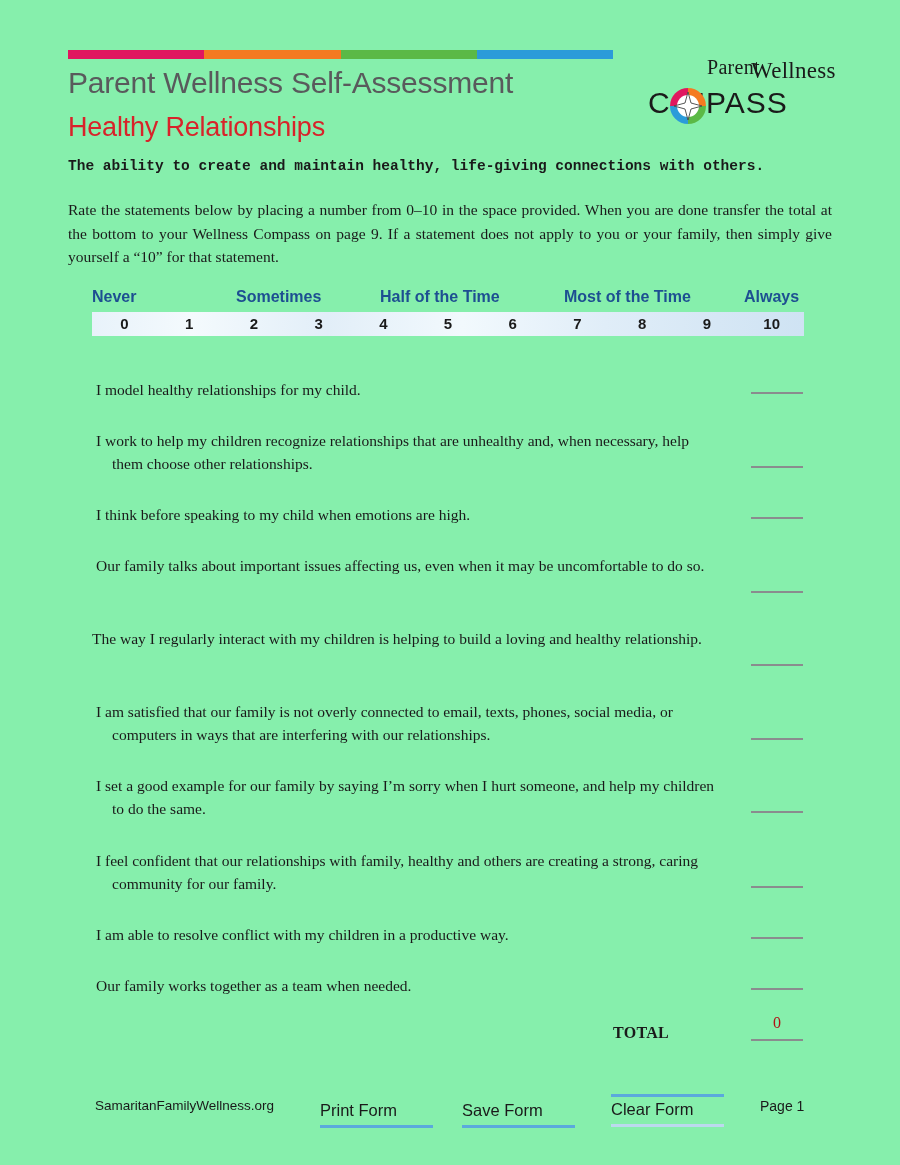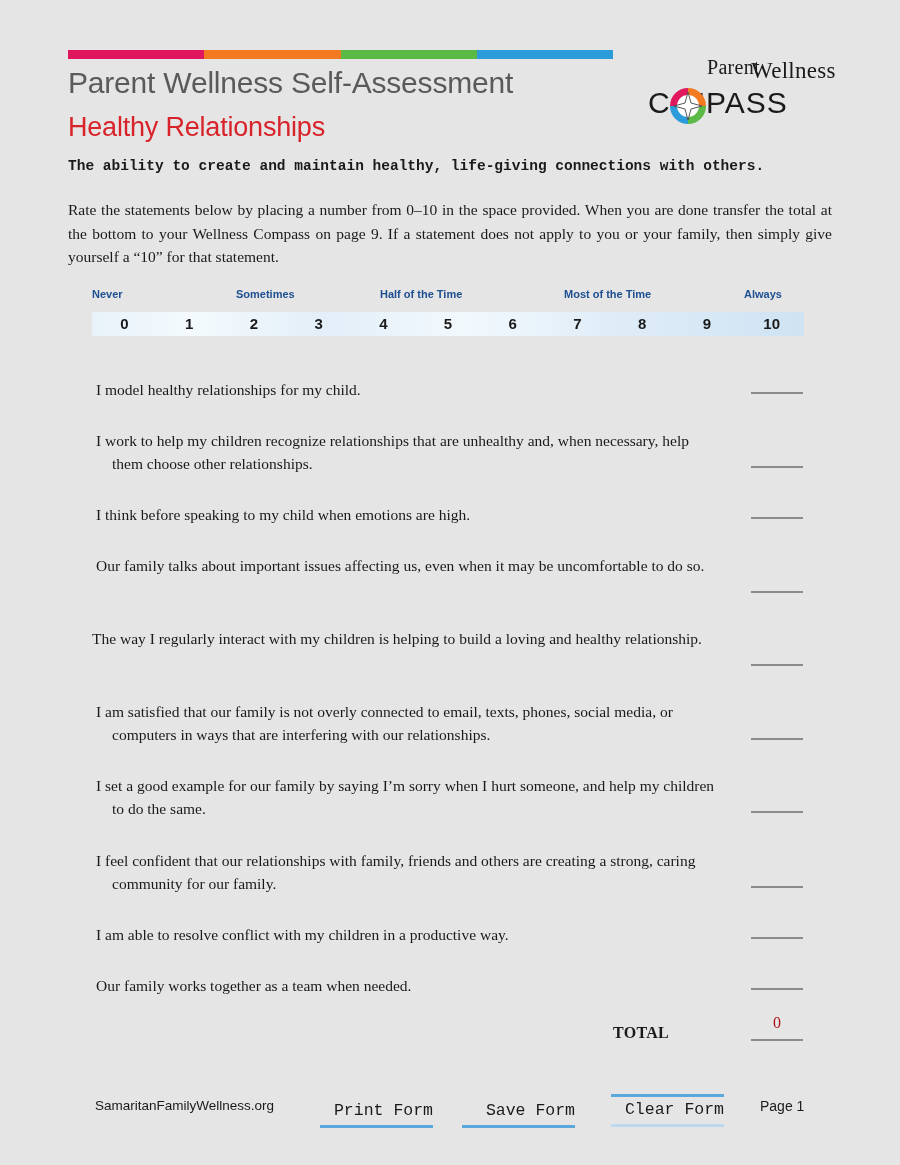--- a/index.html
+++ b/index.html
@@ -14,21 +14,21 @@
     font-family: "Liberation Serif", serif;
     color: #231f20;
     overflow: hidden;
   }
 
   .page {
     position: absolute;
     left: 0; top: 0;
     width: 900px;
     height: 1165px;
-    background: #e5e5e5;
+    background: #86efac;
   }
 
   
   .header {
     position: absolute;
     left: 68px;
     top: 50px;
     width: 764px;
   }
   .rule-bar {
@@ -152,21 +152,21 @@
     top: 288px;
     width: 712px;
   }
   .scale-labels {
     position: relative;
     height: 24px;
   }
   .scale-label {
     position: absolute;
     font-family: "Liberation Sans", sans-serif;
-    font-size: 11px;
+    font-size: 16px;
     font-weight: bold;
     color: #1d4f91;
     white-space: nowrap;
   }
   .scale-numbers {
     position: relative;
     height: 24px;
     background: linear-gradient(to right,
       #e8f2fa 0%,
       #f4fafd 14%,
@@ -255,24 +255,24 @@
     position: absolute;
     left: 95px;
     top: 1098px;
     font-family: "Liberation Sans", sans-serif;
     font-size: 13.5px;
     color: #1a1a1a;
     white-space: nowrap;
   }
   .form-btn {
     position: absolute;
-    font-family: Liberation Mono, monospace;
+    font-family: Liberation Sans, sans-serif;
     font-size: 16.5px;
     color: #1a1a1a;
-    text-align: right;
+    text-align: left;
     white-space: nowrap;
     background: transparent;
     border: none;
     padding: 3px 0 5px 0;
     cursor: pointer;
   }
   .btn-print {
     left: 320px;
     top: 1098px;
     width: 113px;
@@ -387,21 +387,21 @@
       <div class="stmt-text wrapped" style="top:332px">I am satisfied that our family is not overly connected to email, texts, phones, social media, or computers in ways that are interfering with our relationships.</div>
       <div class="stmt-blank" style="top:370px"></div>
     </div>
 
     <div class="stmt-row">
       <div class="stmt-text wrapped" style="top:406px">I set a good example for our family by saying I’m sorry when I hurt someone, and help my children to do the same.</div>
       <div class="stmt-blank" style="top:443px"></div>
     </div>
 
     <div class="stmt-row">
-      <div class="stmt-text wrapped" style="top:481px">I feel confident that our relationships with family, friends and others are creating a strong, caring community for our family.</div>
+      <div class="stmt-text wrapped" style="top:481px">I feel confident that our relationships with family, healthy and others are creating a strong, caring community for our family.</div>
       <div class="stmt-blank" style="top:518px"></div>
     </div>
 
     <div class="stmt-row">
       <div class="stmt-text" style="top:555px">I am able to resolve conflict with my children in a productive way.</div>
       <div class="stmt-blank" style="top:569px"></div>
     </div>
 
     <div class="stmt-row">
       <div class="stmt-text" style="top:606px">Our family works together as a team when needed.</div>

